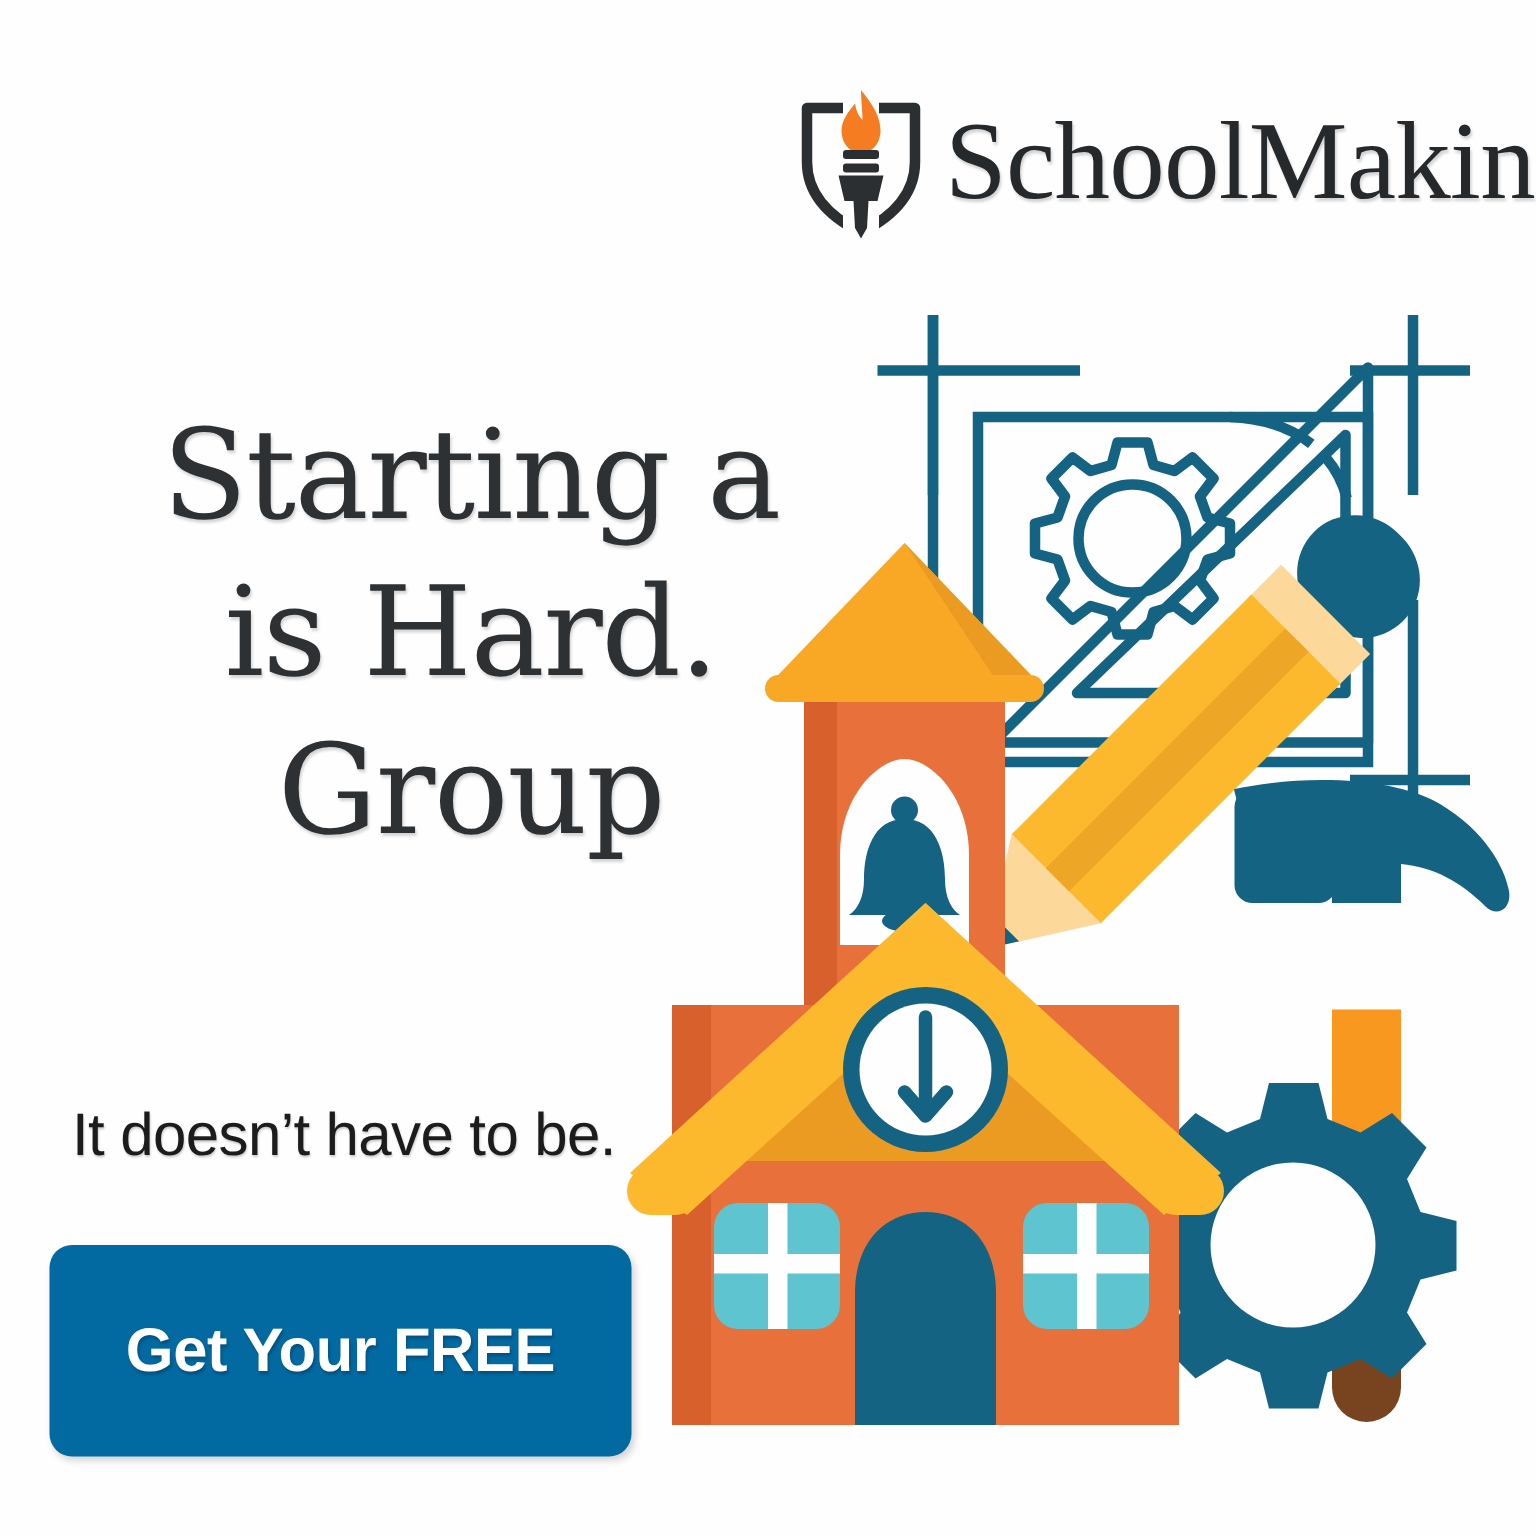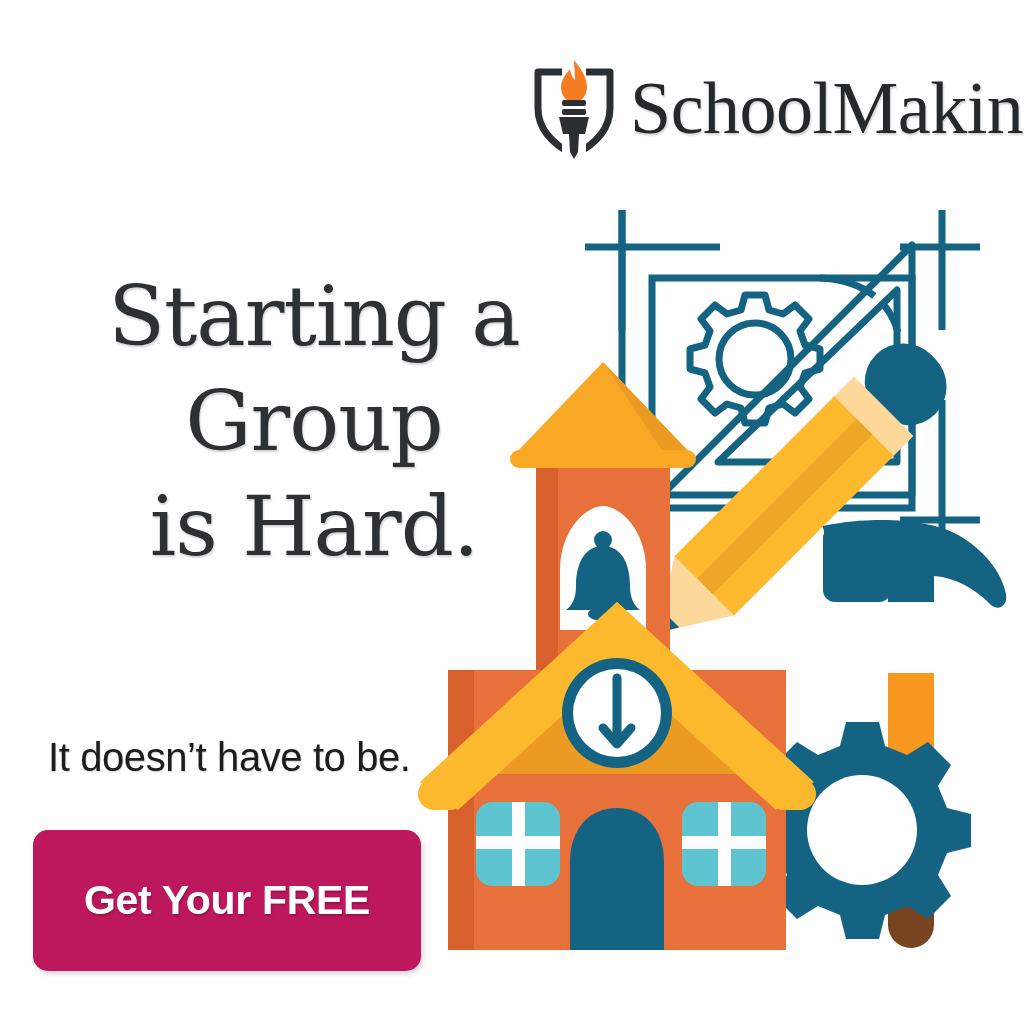--- a/index.html
+++ b/index.html
@@ -68,21 +68,21 @@
     text-shadow: 0.5px 1px 1.5px rgba(0,0,0,0.2);
   }
 
   
   .cta-button {
     position: absolute;
     left: 33px;
     top: 830px;
     width: 388px;
     height: 141px;
-    background: #be185d;
+    background: #0369a1;
     border-radius: 15px;
     display: flex;
     flex-direction: column;
     align-items: center;
     justify-content: center;
     box-sizing: border-box;
     cursor: pointer;
     box-shadow: 2px 3px 5px rgba(0,0,0,0.16);
     border: none;
     padding: 0;
@@ -129,22 +129,22 @@
         <path d="M27 61 L57 61 L53 78 L31 78 Z" fill="#2b2f31"></path>
 
         <path d="M37 78 L47 78 L46 96 L42 103 L38 96 Z" fill="#2b2f31"></path>
       </svg>
     </span>
     <span class="logo-text">SchoolMaking</span>
   </div>
 
   <h1 class="headline">
     <span class="hl-line">Starting a</span>
+    <span class="hl-line">is Hard.</span>
     <span class="hl-line">Group</span>
-    <span class="hl-line">is Hard.</span>
   </h1>
 
   <div class="subhead">It doesn’t have to be.</div>
 
   <button class="cta-button">
     <span class="cta-line">Get Your FREE</span>
   </button>
 
   <div class="illustration">
     <svg viewBox="0 0 630 800" xmlns="http://www.w3.org/2000/svg">

